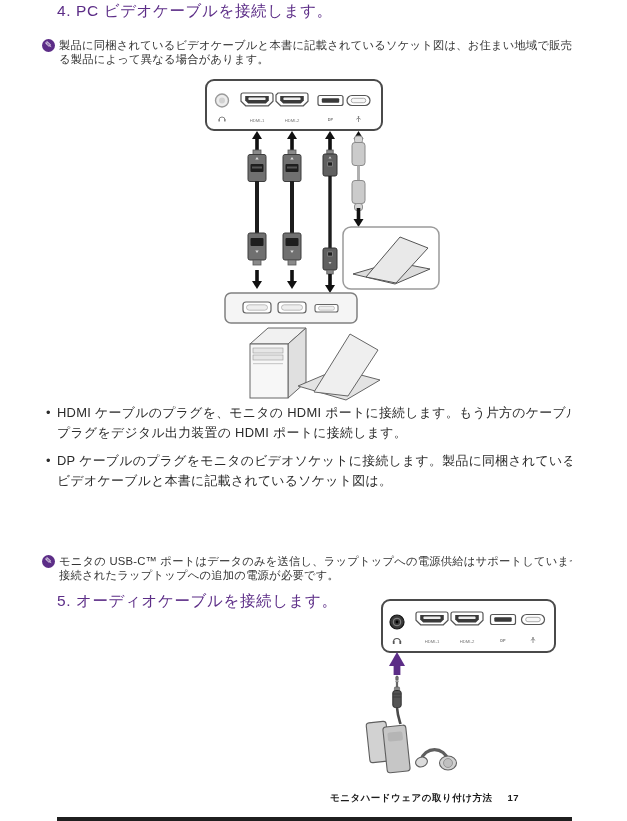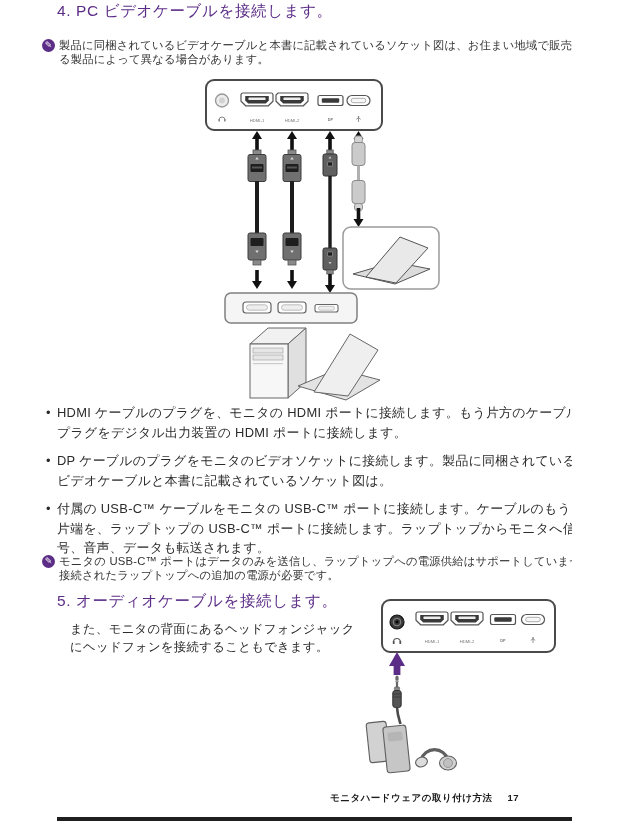--- a/index.html
+++ b/index.html
@@ -213,30 +213,28 @@
       <rect x="55" y="277" width="30" height="5" fill="#e6e6e6" stroke="#999" stroke-width="0.6"></rect>
       <rect x="55" y="285" width="30" height="1.2" fill="#ccc"></rect>
       <polygon points="100,308 148,322 182,302 140,291" fill="#e3e3e3" stroke="#666" stroke-width="1"></polygon>
       <polygon points="116,314 152,256 180,272 150,318" fill="#efefef" stroke="#666" stroke-width="1"></polygon>
     </g>
   </svg>
 
   <ul class="bullets">
     <li>HDMI ケーブルのプラグを、モニタの HDMI ポートに接続します。もう片方のケーブルプラグをデジタル出力装置の HDMI ポートに接続します。</li>
     <li>DP ケーブルのプラグをモニタのビデオソケットに接続します。製品に同梱されているビデオケーブルと本書に記載されているソケット図は。</li>
-    <li>付属の USB-C™ ケーブルをモニタの USB-C™ ポートに接続します。ケーブルのもう片端を、ラップトップの USB-C™ ポートに接続します。ラップトップからモニタへ信号、音声、データも転送されます。</li>
   </ul>
 
   <div class="note note2">
     <span class="note-icon">✎</span>
     <p>モニタの USB-C™ ポートはデータのみを送信し、ラップトップへの電源供給はサポートしていません。接続されたラップトップへの追加の電源が必要です。</p>
   </div>
 
   <h2 class="heading h5">5. オーディオケーブルを接続します。</h2>
-  <p class="s5body">また、モニタの背面にあるヘッドフォンジャックにヘッドフォンを接続することもできます。</p>
 
   <svg class="diag2" width="200" height="185" viewBox="0 0 200 185">
     <g>
       <rect x="22" y="5" width="173" height="52" rx="8" fill="#fff" stroke="#4a4a4a" stroke-width="2"></rect>
       <g>
         <circle cx="37" cy="27" r="7" fill="#3a3a3a" stroke="#141414" stroke-width="1.2"></circle>
         <circle cx="37" cy="27" r="3.8" fill="none" stroke="#8a8a8a" stroke-width="1"></circle>
         <circle cx="37" cy="27" r="1.4" fill="#000"></circle>
       </g>
       <g transform="translate(13,2)">

